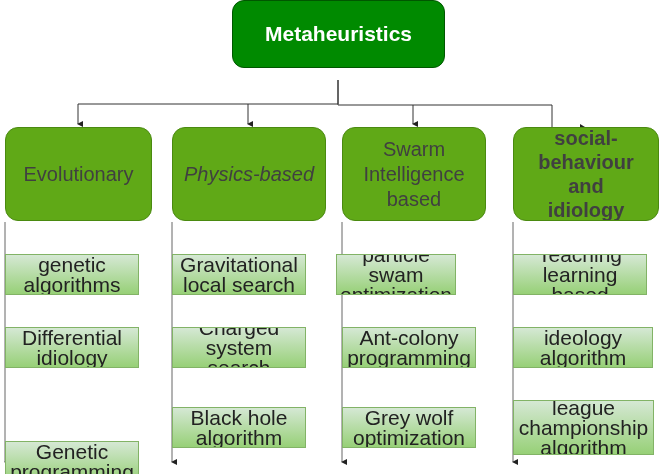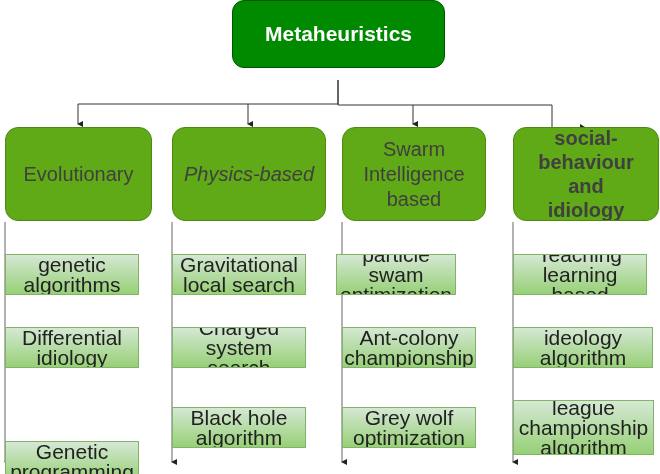--- a/index.html
+++ b/index.html
@@ -69,21 +69,21 @@
     <span>Charged system search</span>
   </div>
 <div class="abs leaf" style="left:172px;top:407px;width:134px;">
     <span>Black hole algorithm</span>
   </div>
 
 <div class="abs leaf" style="left:336px;top:254px;width:120px;">
     <span>particle swam optimization</span>
   </div>
 <div class="abs leaf" style="left:342px;top:327px;width:134px;">
-    <span>Ant-colony championship</span>
+    <span>Ant-colony programming</span>
   </div>
 <div class="abs leaf" style="left:342px;top:407px;width:134px;">
     <span>Grey wolf optimization</span>
   </div>
 
 <div class="abs leaf" style="left:513px;top:254px;width:134px;">
     <span>Teaching learning based</span>
   </div>
 <div class="abs leaf" style="left:513px;top:327px;width:140px;">
     <span>ideology algorithm</span>

